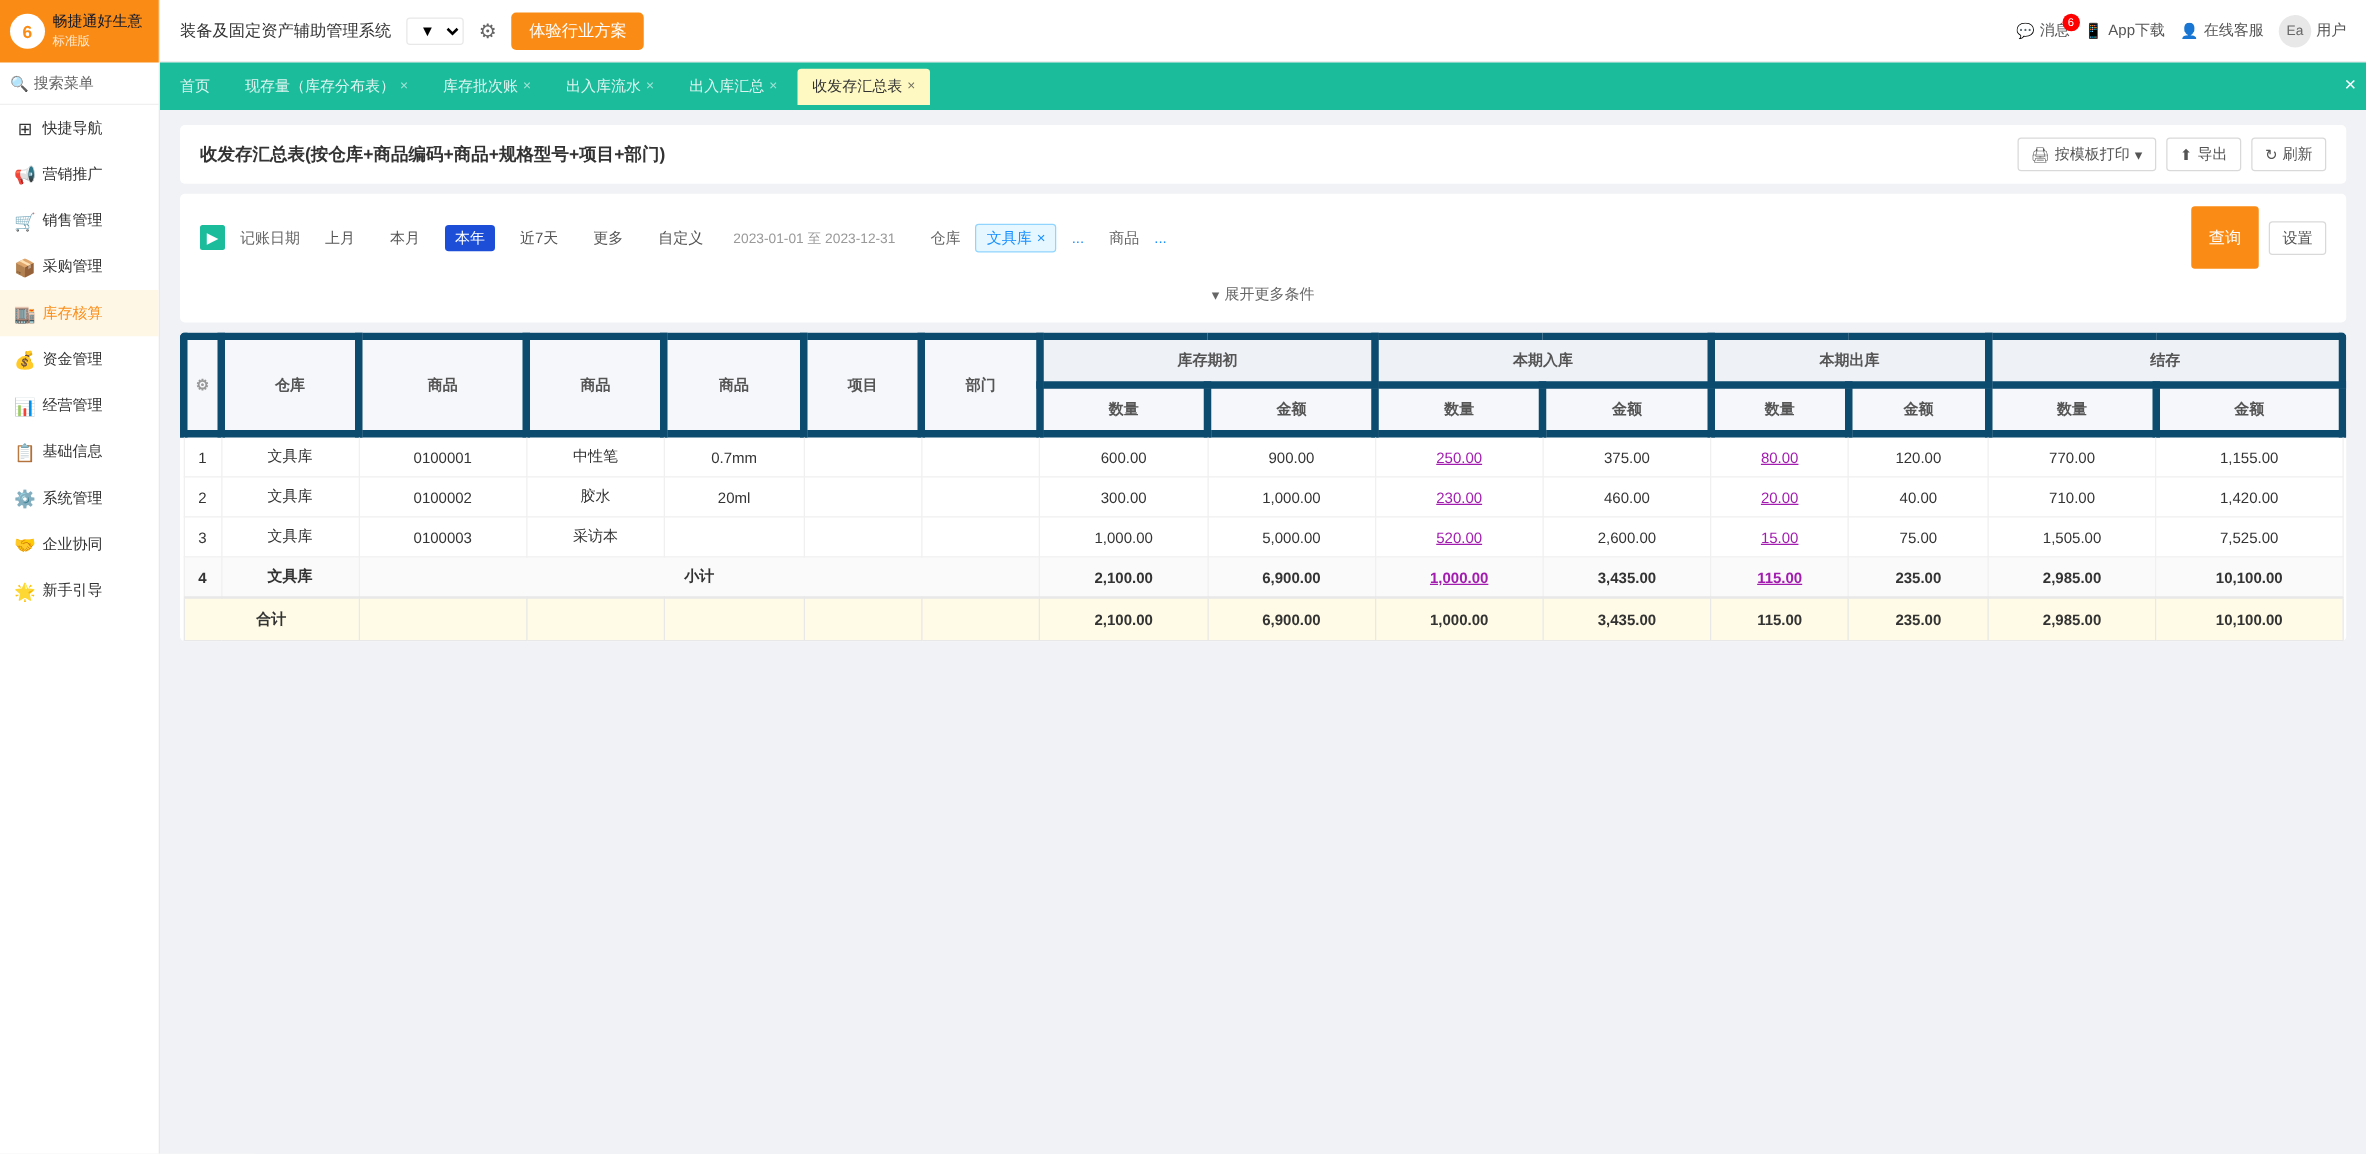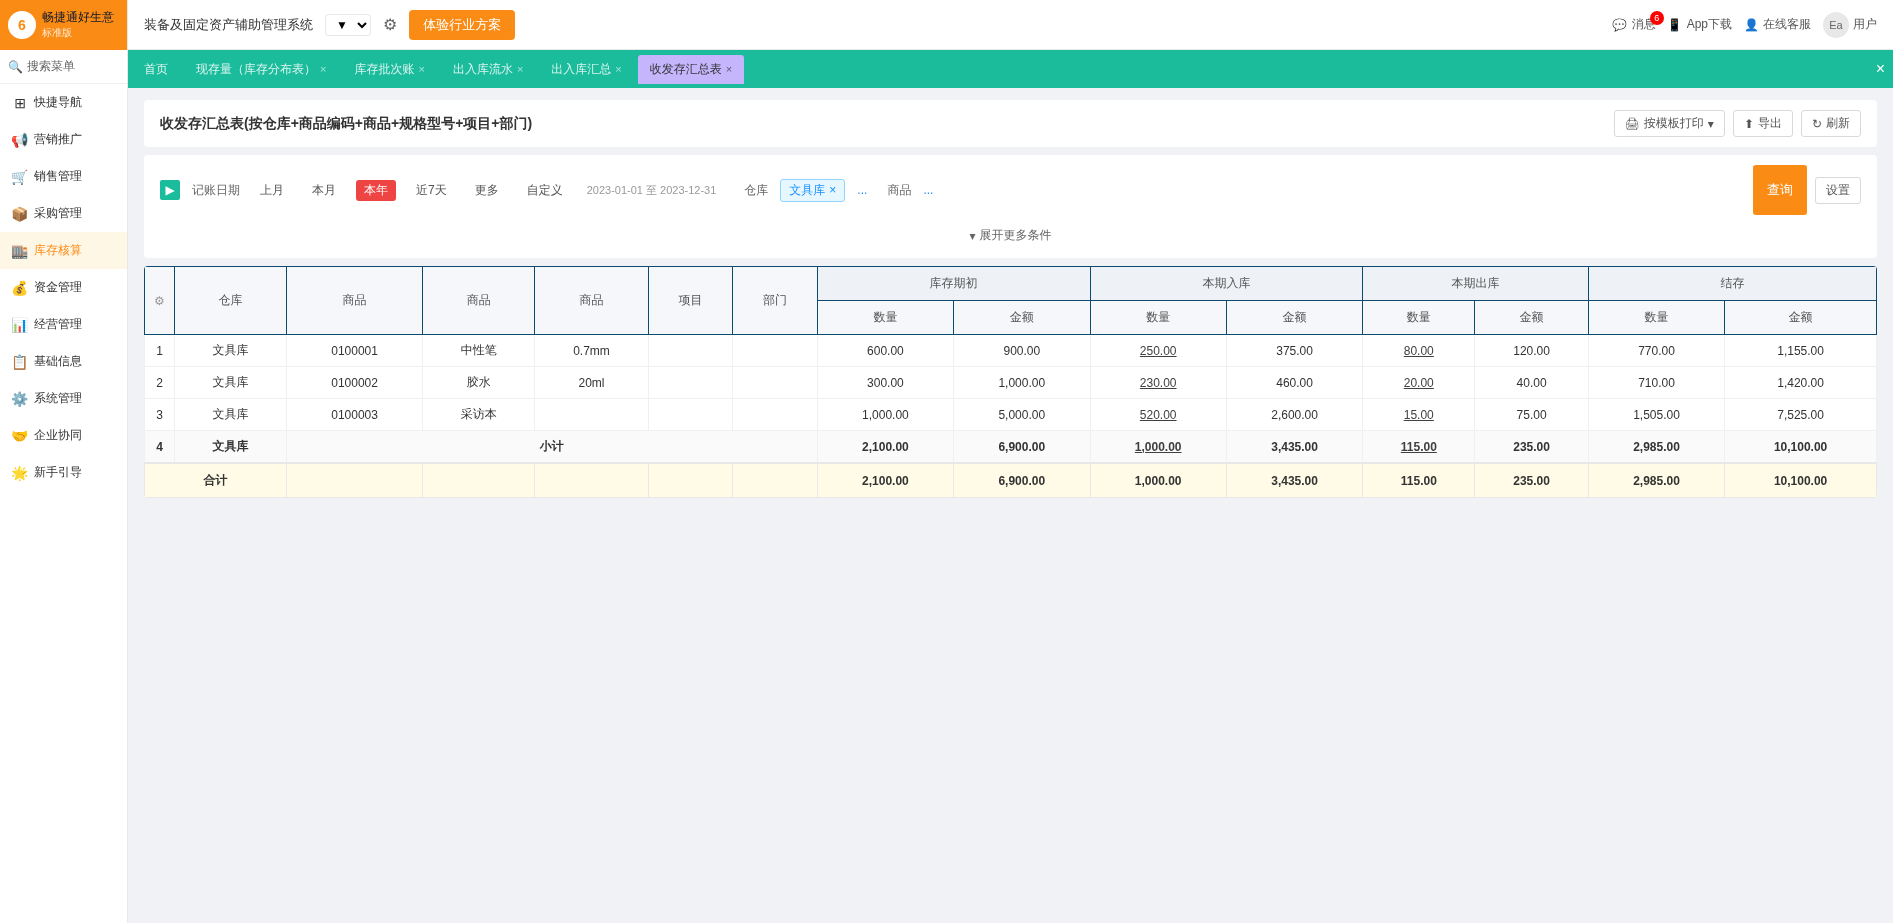--- a/index.html
+++ b/index.html
@@ -26,59 +26,59 @@
     .topbar-gear { cursor: pointer; color: #666; font-size: 16px; }
     .topbar-trial { background: #fa8c16; color: #fff; padding: 6px 14px; border-radius: 4px; cursor: pointer; font-size: 13px; border: none; }
     .topbar-right { display: flex; align-items: center; gap: 12px; margin-left: auto; }
     .topbar-btn { display: flex; align-items: center; gap: 4px; cursor: pointer; color: #555; font-size: 12px; position: relative; }
     .badge { position: absolute; top: -5px; right: -8px; background: red; color: #fff; border-radius: 50%; width: 14px; height: 14px; font-size: 9px; display: flex; align-items: center; justify-content: center; }
     .user-avatar { width: 26px; height: 26px; background: #e8e8e8; border-radius: 50%; display: flex; align-items: center; justify-content: center; font-size: 11px; color: #666; }
 
     
     .tabs-bar { background: #1abc9c; display: flex; align-items: center; padding: 0 4px; height: 38px; gap: 4px; }
     .tab { display: flex; align-items: center; gap: 4px; padding: 6px 12px; color: rgba(255,255,255,0.85); cursor: pointer; font-size: 12px; border-radius: 3px 3px 0 0; white-space: nowrap; }
-    .tab.active { background: #c4b5fd; color: #333; }
+    .tab.active { background: #fef9c3; color: #333; }
     .tab-close { font-size: 11px; color: inherit; cursor: pointer; opacity: 0.7; }
     .tabs-close-all { margin-left: auto; color: #fff; cursor: pointer; font-size: 16px; padding: 4px; }
 
     
     .content { flex: 1; overflow: auto; padding: 12px 16px; background: #f0f2f5; }
 
     
     .page-header { background: #fff; padding: 10px 16px; margin-bottom: 8px; border-radius: 4px; display: flex; align-items: center; justify-content: space-between; }
     .page-title-text { font-size: 14px; font-weight: bold; color: #333; }
     .page-header-actions { display: flex; align-items: center; gap: 8px; }
     .header-btn { display: flex; align-items: center; gap: 4px; padding: 4px 10px; border: 1px solid #d9d9d9; border-radius: 3px; cursor: pointer; font-size: 12px; background: #fff; color: #555; }
 
     
     .filter-bar { background: #fff; padding: 10px 16px; margin-bottom: 8px; border-radius: 4px; }
     .filter-row { display: flex; align-items: center; gap: 12px; flex-wrap: wrap; }
     .filter-label { color: #666; font-size: 12px; white-space: nowrap; }
     .date-btns { display: flex; gap: 12px; }
     .date-btn { padding: 2px 8px; border: none; background: transparent; cursor: pointer; font-size: 12px; color: #555; }
-    .date-btn.active { background: #ef4444; color: #fff; border-radius: 3px; }
+    .date-btn.active { background: #1d4ed8; color: #fff; border-radius: 3px; }
     .date-range { font-size: 11px; color: #999; margin-left: 4px; }
     .warehouse-tag { display: flex; align-items: center; gap: 4px; background: #e6f7ff; border: 1px solid #91d5ff; border-radius: 3px; padding: 2px 8px; color: #1890ff; font-size: 12px; }
     .tag-close { cursor: pointer; color: #1890ff; }
     .product-label { color: #666; font-size: 12px; margin-left: 8px; }
     .ellipsis-btn { color: #1890ff; cursor: pointer; font-size: 12px; }
     .query-btn { background: #fa8c16; color: #fff; padding: 16px 14px; border: none; border-radius: 3px; cursor: pointer; font-size: 13px; }
     .setting-btn { padding: 4px 10px; border: 1px solid #d9d9d9; border-radius: 3px; cursor: pointer; font-size: 12px; background: #fff; color: #555; }
     .expand-btn { display: flex; align-items: center; gap: 4px; color: #666; cursor: pointer; font-size: 12px; padding: 4px 0; }
     .filter-arrow { width: 20px; height: 20px; background: #1abc9c; color: #fff; display: flex; align-items: center; justify-content: center; cursor: pointer; border-radius: 2px; font-size: 12px; }
 
     
     .table-wrapper { background: #fff; border-radius: 4px; overflow: hidden; }
     table { width: 100%; border-collapse: collapse; font-size: 12px; }
     thead tr { background: #f5f7fa; }
-    th { padding: 8px 6px; text-align: center; color: #555; font-weight: normal; border: 1px solid #0c4a6e; white-space: nowrap; }
+    th { padding: 8px 6px; text-align: center; color: #555; font-weight: bold; border: 6px solid #0c4a6e; white-space: nowrap; }
     th.group-header { background: #eef1f6; }
     td { padding: 7px 6px; text-align: center; border: 1px solid #f0f0f0; color: #333; }
     tr.subtotal td { font-weight: bold; background: #fafafa; }
-    .link-cell { color: #404040; text-decoration: underline; cursor: pointer; }
+    .link-cell { color: #a21caf; text-decoration: underline; cursor: pointer; }
     .gear-cell { color: #999; cursor: pointer; }
 
     
     .table-footer { background: #fffbe6; border-top: 2px solid #e8e8e8; }
     .table-footer td { font-weight: bold; padding: 8px 6px; border: 1px solid #e8e8e8; }
   </style>
 </head>
 <body>
 
 <div class="sidebar">

